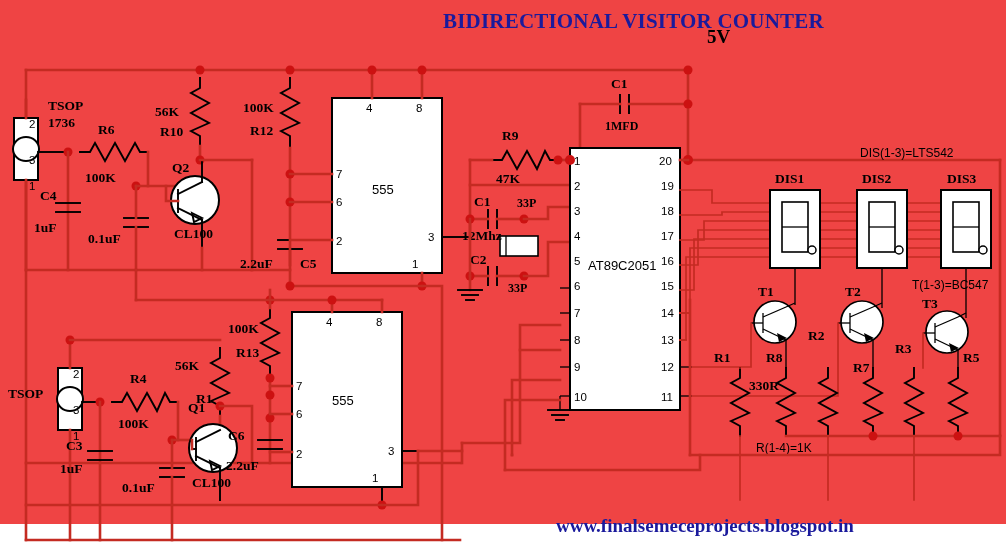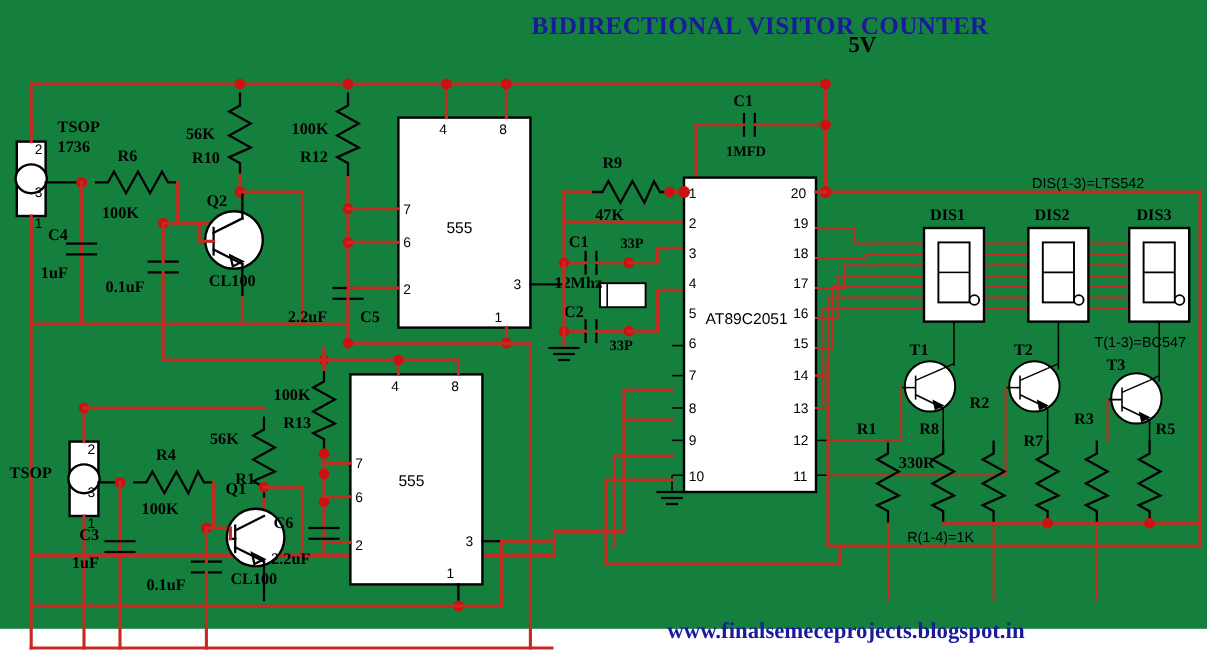--- a/index.html
+++ b/index.html
@@ -1,17 +1,17 @@
 <!DOCTYPE html>
 <html><head>
 <meta charset="utf-8">
 <style>
   html,body{margin:0;padding:0;background:#ffffff;}
   body{width:1006px;height:560px;overflow:hidden;font-family:"Liberation Serif",serif;}
-  #root{position:relative;width:1006px;height:524px;background:#15803d;}
+  #root{position:relative;width:1006px;height:524px;background:#ef4444;}
   svg{display:block;}
   .wire{stroke:#c42b22;stroke-width:2.6;fill:none;stroke-linecap:square;}
   .wire-thin{stroke:#c42b22;stroke-width:1.7;fill:none;stroke-linecap:square;}
   .blk{stroke:#000;stroke-width:1.9;fill:none;stroke-linecap:square;}
   .blk-thin{stroke:#000;stroke-width:1.3;fill:none;}
   .box{stroke:#000;stroke-width:2;fill:#fff;}
   .dot{fill:#cc1111;}
   .lbl{font-family:"Liberation Serif",serif;font-size:13.5px;font-weight:bold;fill:#000;}
   .lbl-sm{font-family:"Liberation Serif",serif;font-size:12px;font-weight:bold;fill:#000;}
   .pin{font-family:"Liberation Sans",sans-serif;font-size:11.5px;fill:#000;font-weight:normal;}

